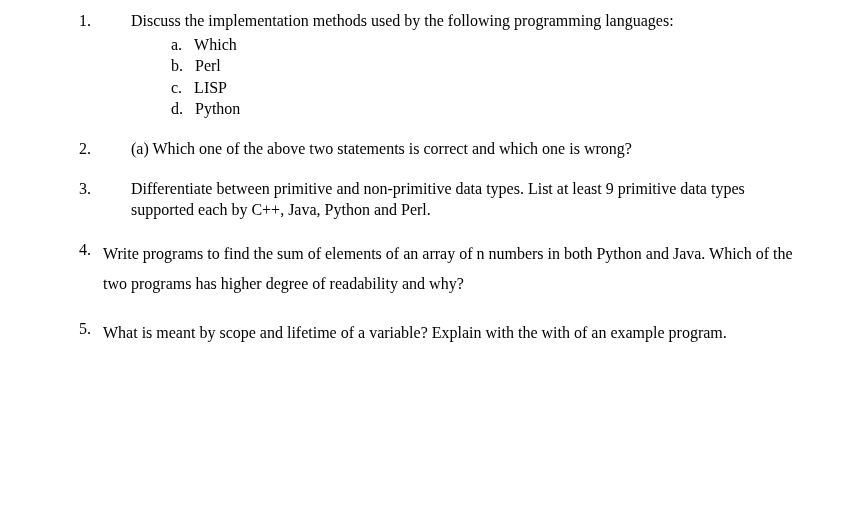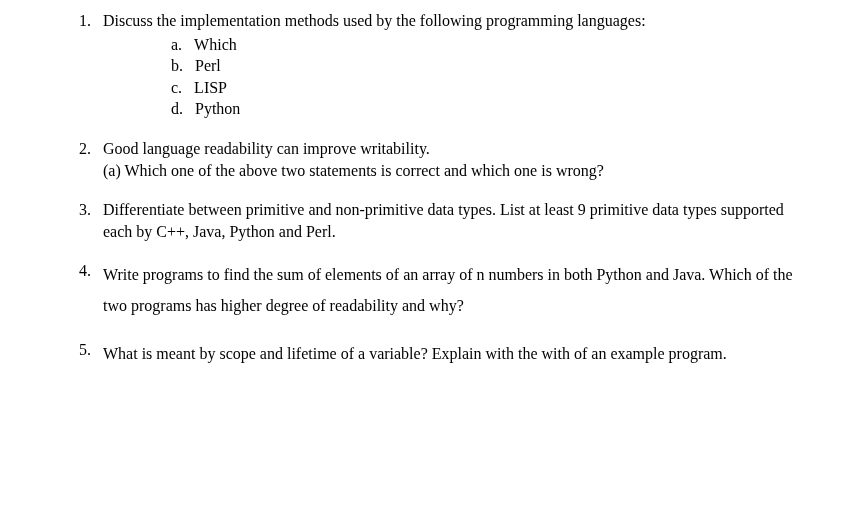--- a/index.html
+++ b/index.html
@@ -37,20 +37,21 @@
       display: flex;
       line-height: 1.35;
     }
     .sub-letter {
       min-width: 22px;
       text-align: right;
       padding-right: 12px;
     }
     .question-line {
       display: block;
+      margin-left: 28px;
     }
     .q4, .q5 {
       line-height: 1.9;
     }
     .q4 .question-num, .q5 .question-num {
       line-height: 1.35;
     }
   </style>
 </head>
 <body>
@@ -76,21 +77,20 @@
         <span class="sub-letter">d.</span>
         <span>Python</span>
       </div>
     </div>
   </div>
 </div>
 
 <div class="question">
   <div class="question-num">2.</div>
   <div class="question-body">
-    <span class="question-line">Good language readability can improve writability.</span>
     <span class="question-line">(a) Which one of the above two statements is correct and which one is wrong?</span>
   </div>
 </div>
 
 <div class="question">
   <div class="question-num">3.</div>
   <div class="question-body">
     <span class="question-line">Differentiate between primitive and non-primitive data types. List at least 9 primitive data types supported each by C++, Java, Python and Perl.</span>
   </div>
 </div>

